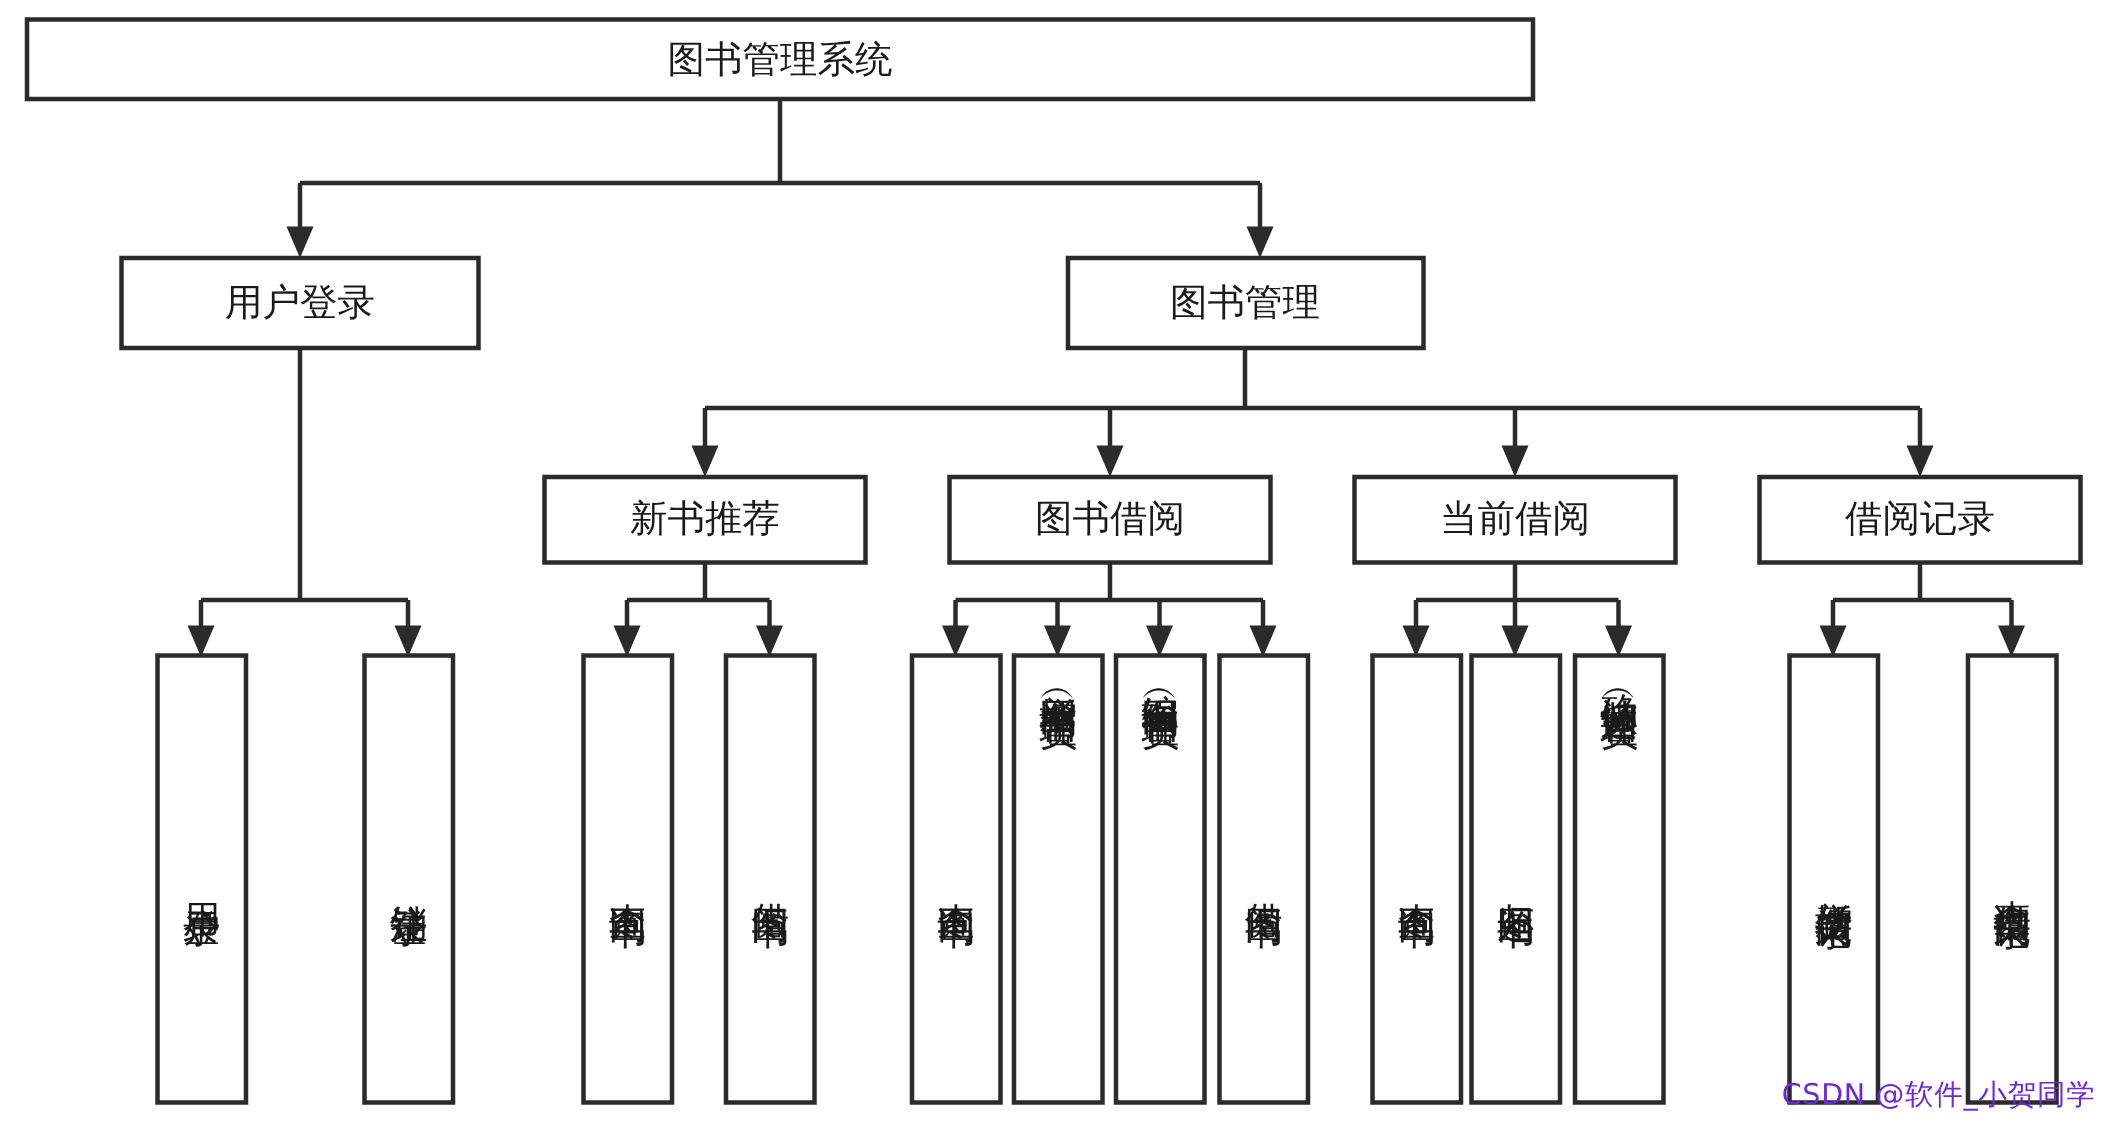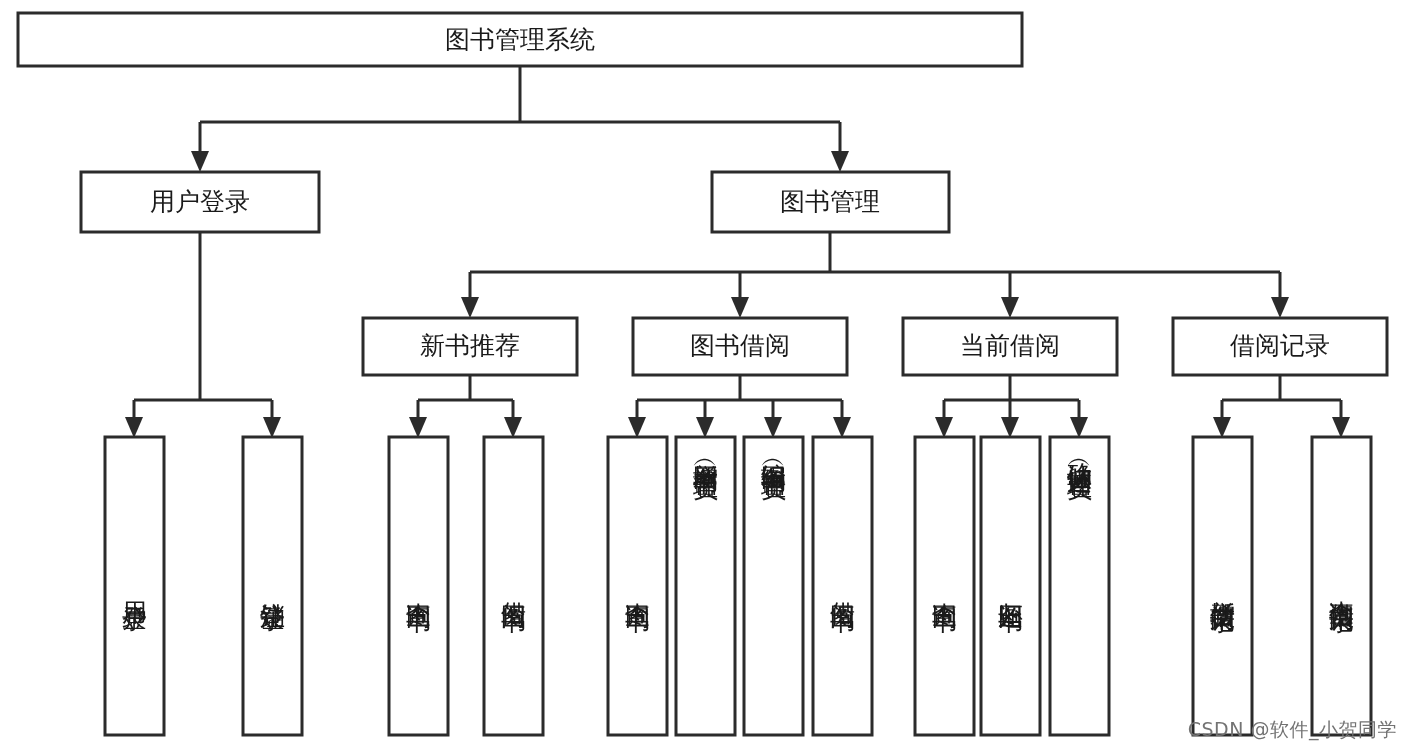--- a/index.html
+++ b/index.html
@@ -67,21 +67,21 @@
     text-align: center;
     pointer-events: none;
     user-select: none;
   }
   .watermark {
     position: absolute;
     right: 8px;
     bottom: 4px;
     font-family: "DejaVu Sans", "Liberation Sans", sans-serif;
     font-size: 19px;
-    color: #737373;
+    color: #6d28d9;
     letter-spacing: 0.5px;
     white-space: nowrap;
     user-select: none;
   }
 </style>
 </head>
 <body>
 
 <div id="diagram-root">
 

